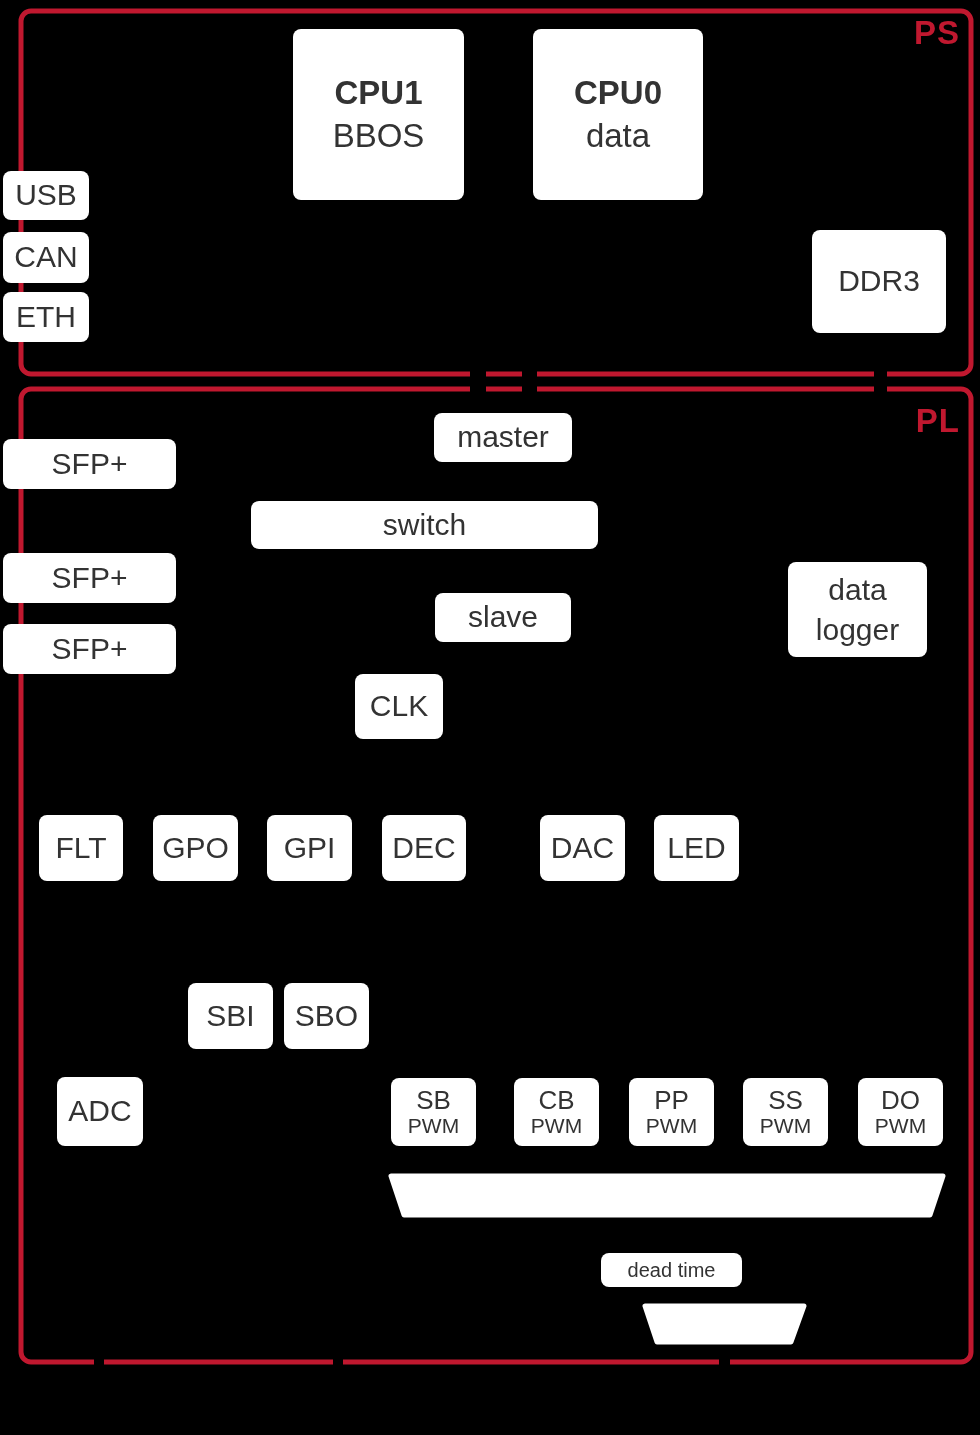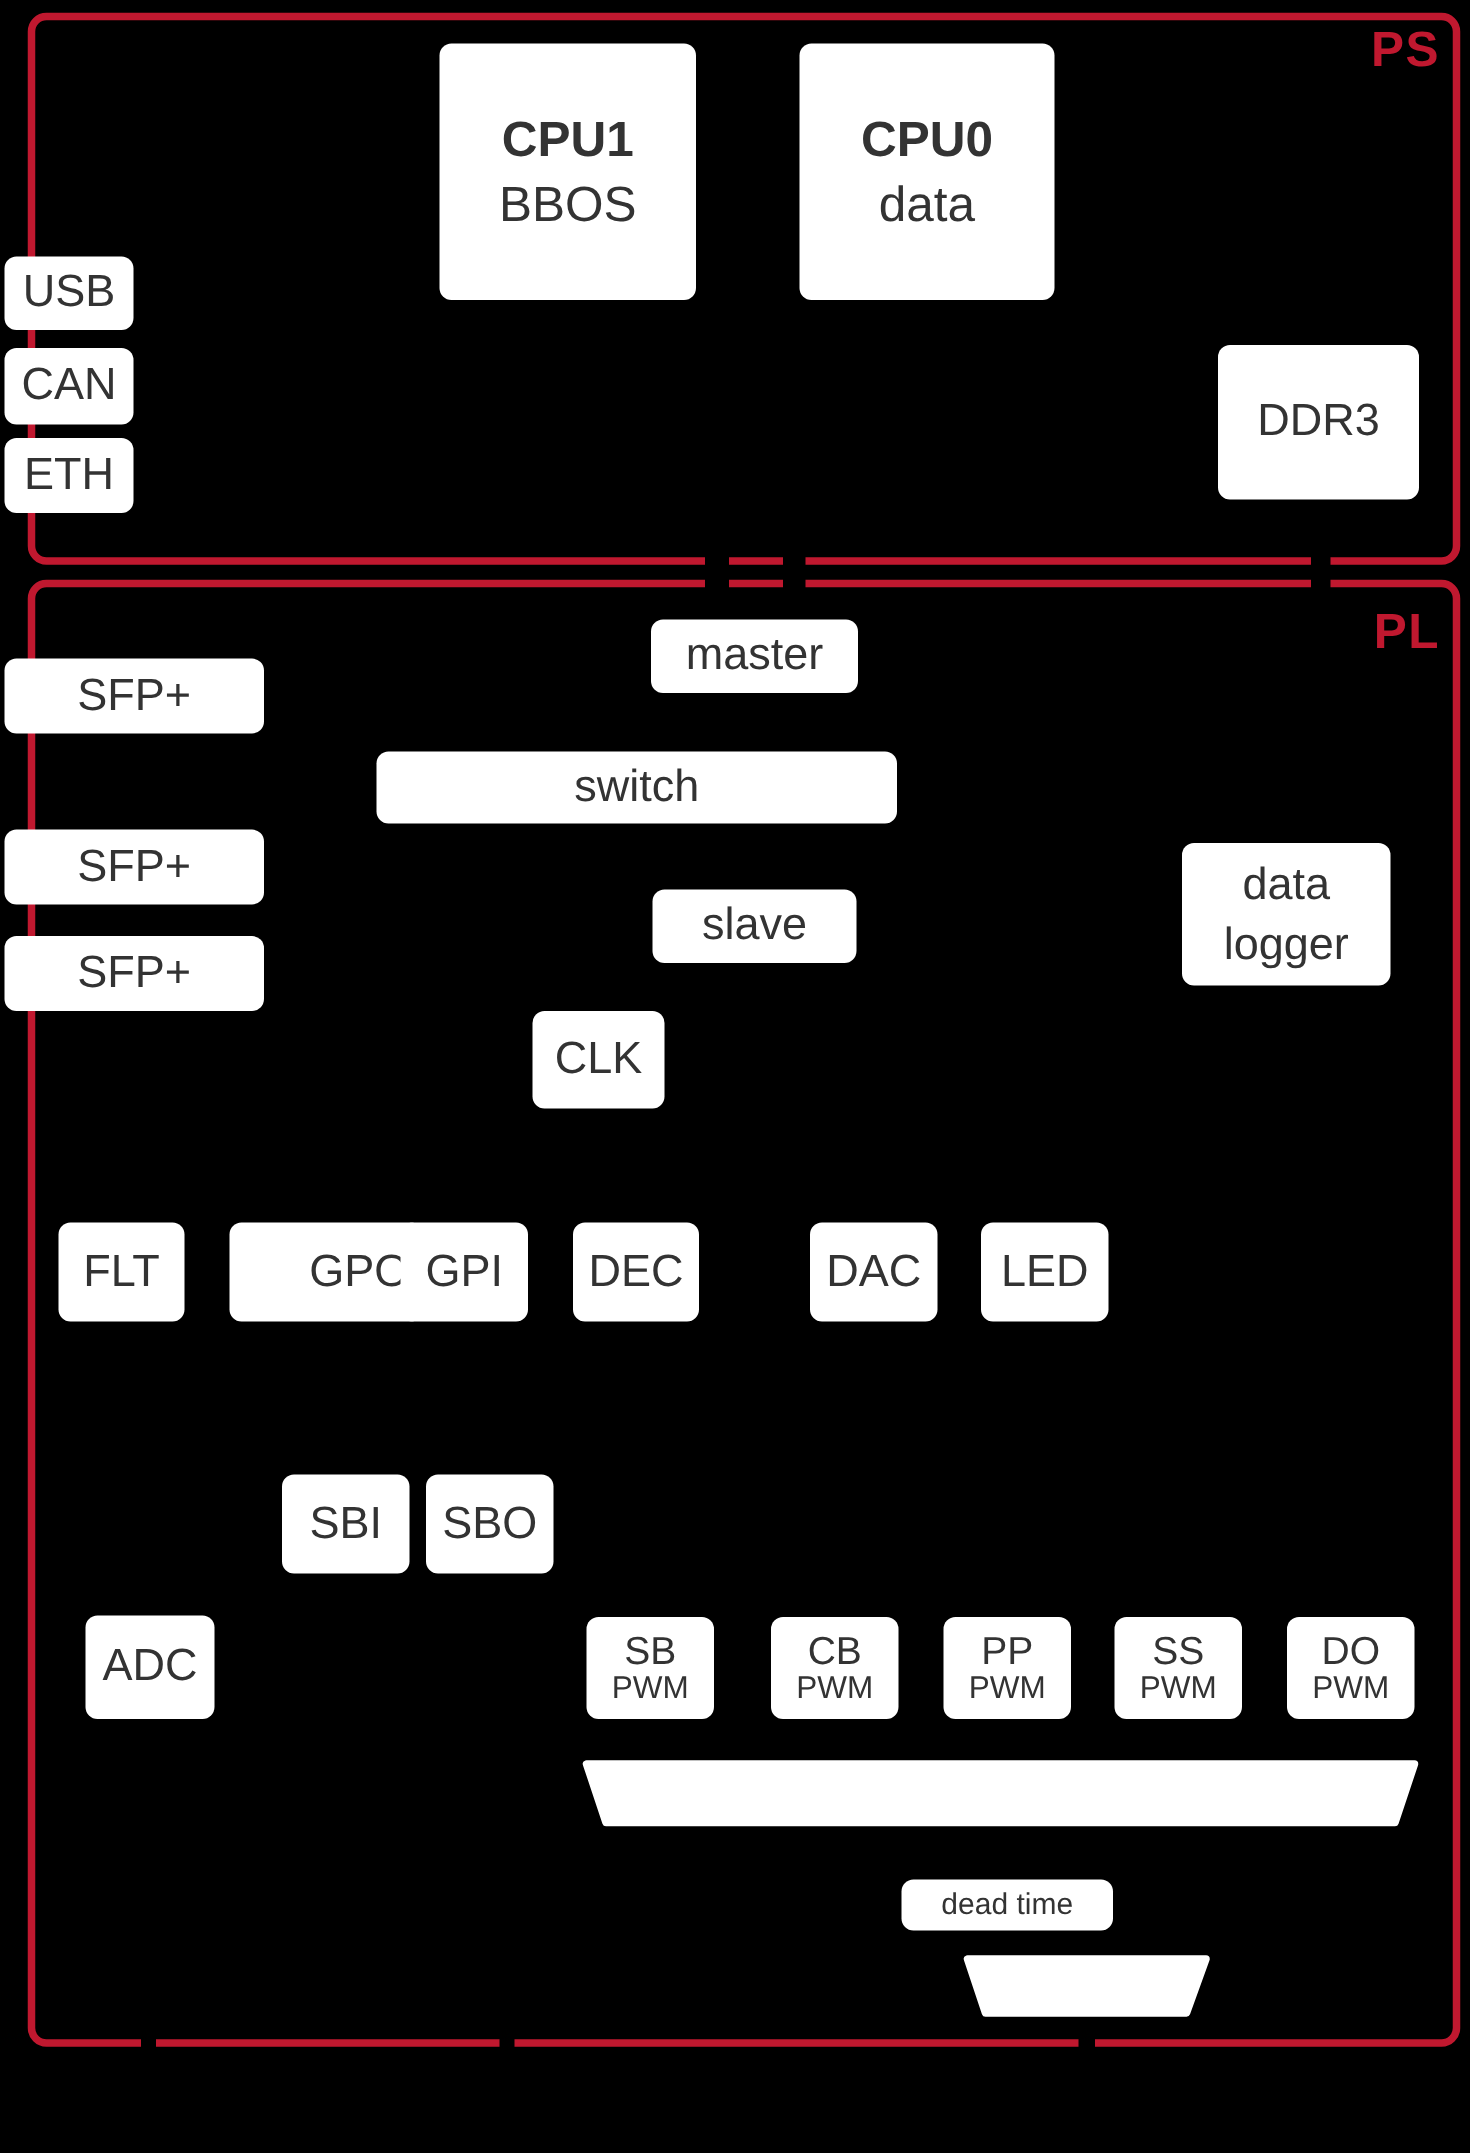--- a/index.html
+++ b/index.html
@@ -87,21 +87,21 @@
   <div class="box" style="left:3px;top:624px;width:173px;height:50px;">SFP+</div>
 
   <div class="box" style="left:788px;top:562px;width:139px;height:95px;">
     <span class="dl-line">data</span>
     <span class="dl-line">logger</span>
   </div>
 
   <div class="box" style="left:355px;top:674px;width:88px;height:65px;">CLK</div>
 
   <div class="box" style="left:39px;top:815px;width:84px;height:66px;">FLT</div>
-  <div class="box" style="left:153px;top:815px;width:85px;height:66px;padding-left:44px;">GPO</div>
+  <div class="box" style="left:153px;top:815px;width:85px;height:66px;">GPO</div>
   <div class="box" style="left:267px;top:815px;width:85px;height:66px;">GPI</div>
   <div class="box" style="left:382px;top:815px;width:84px;height:66px;">DEC</div>
   <div class="box" style="left:540px;top:815px;width:85px;height:66px;">DAC</div>
   <div class="box" style="left:654px;top:815px;width:85px;height:66px;text-align:right;">LED</div>
 
   <div class="box" style="left:188px;top:983px;width:85px;height:66px;">SBI</div>
   <div class="box" style="left:284px;top:983px;width:85px;height:66px;">SBO</div>
 
   <div class="box" style="left:57px;top:1077px;width:86px;height:69px;">ADC</div>
 

